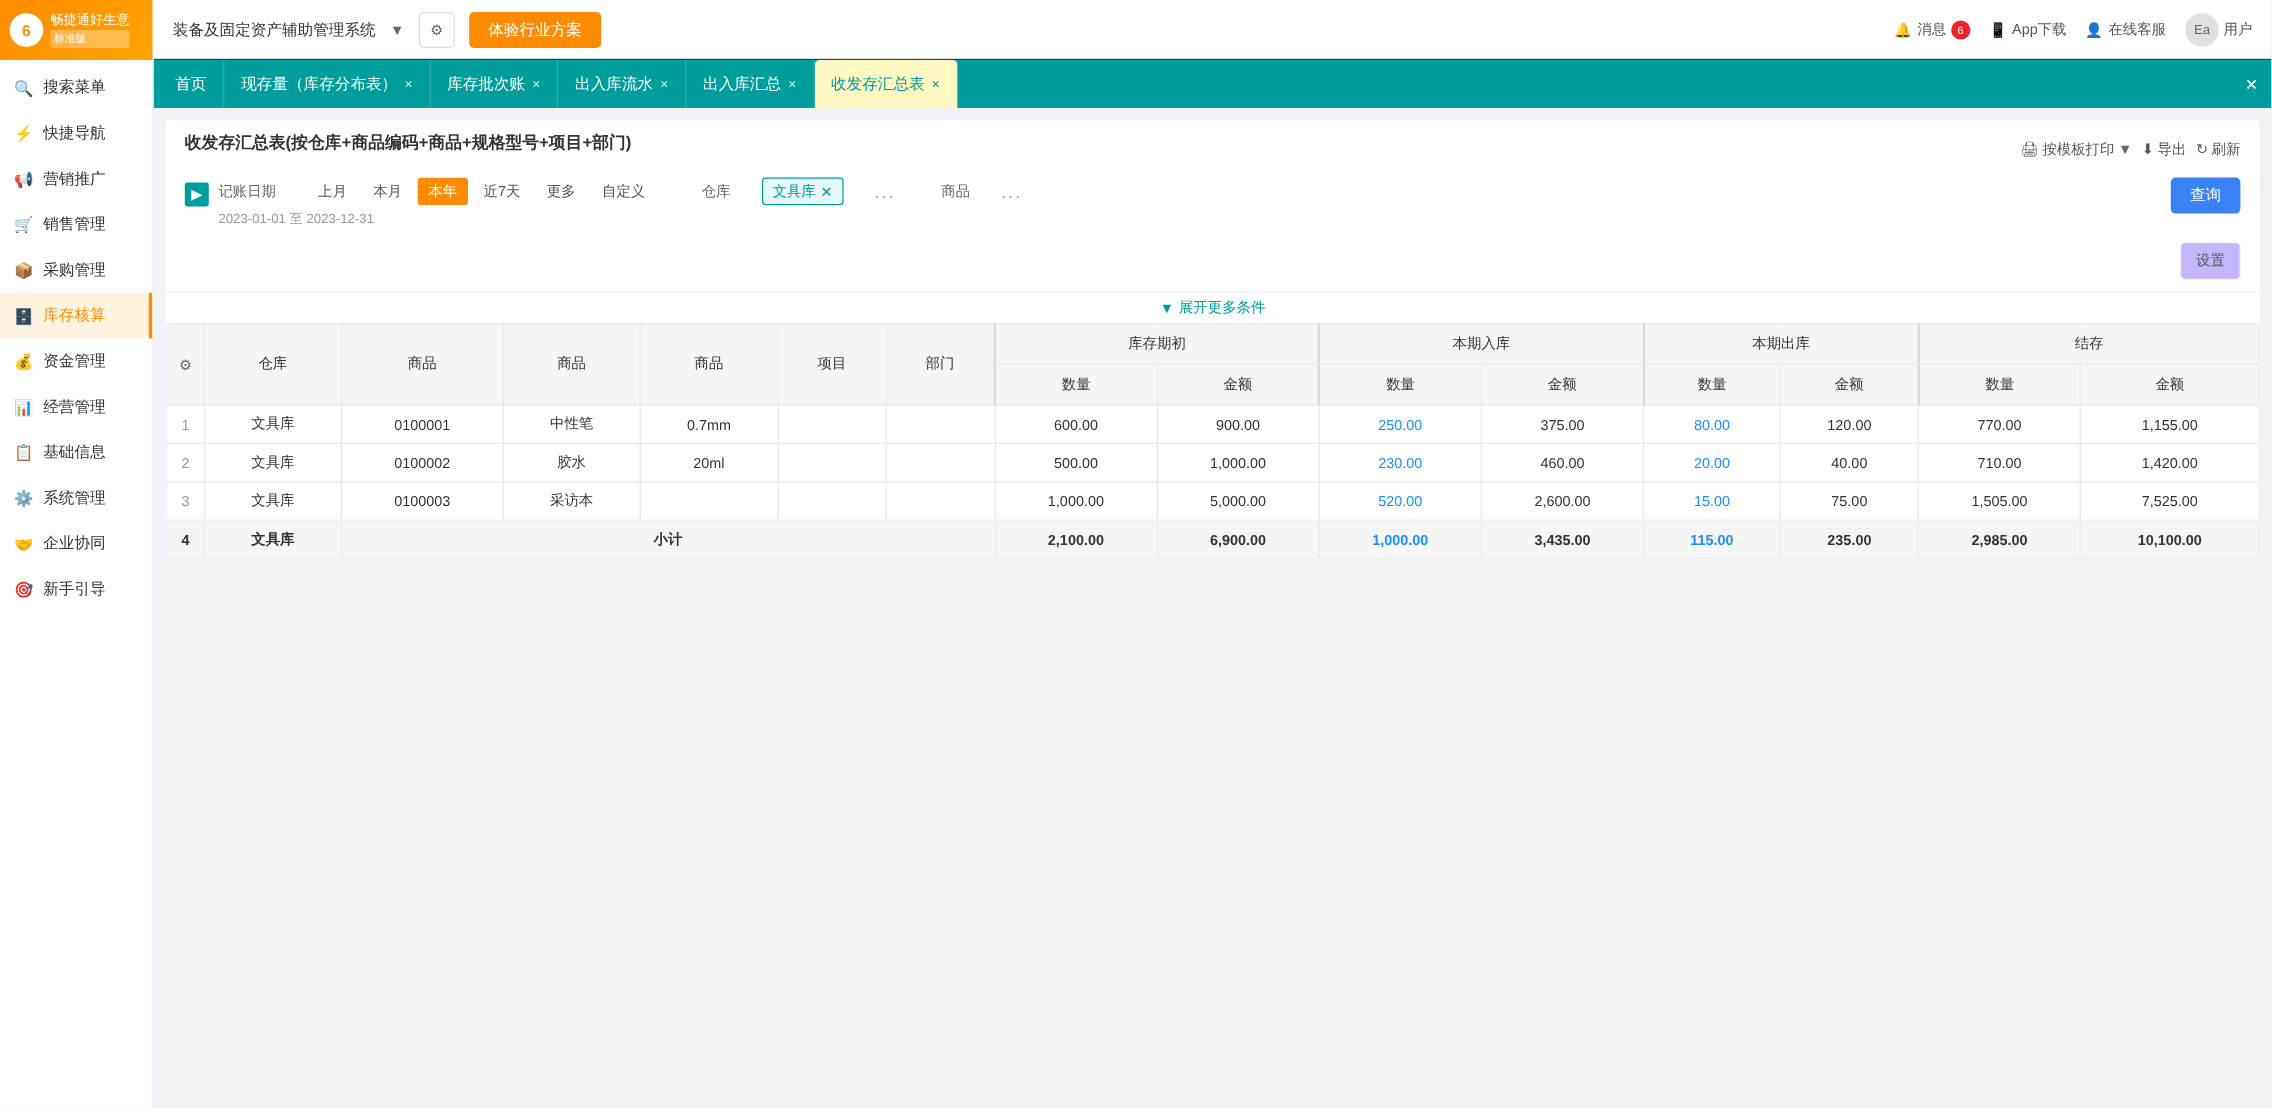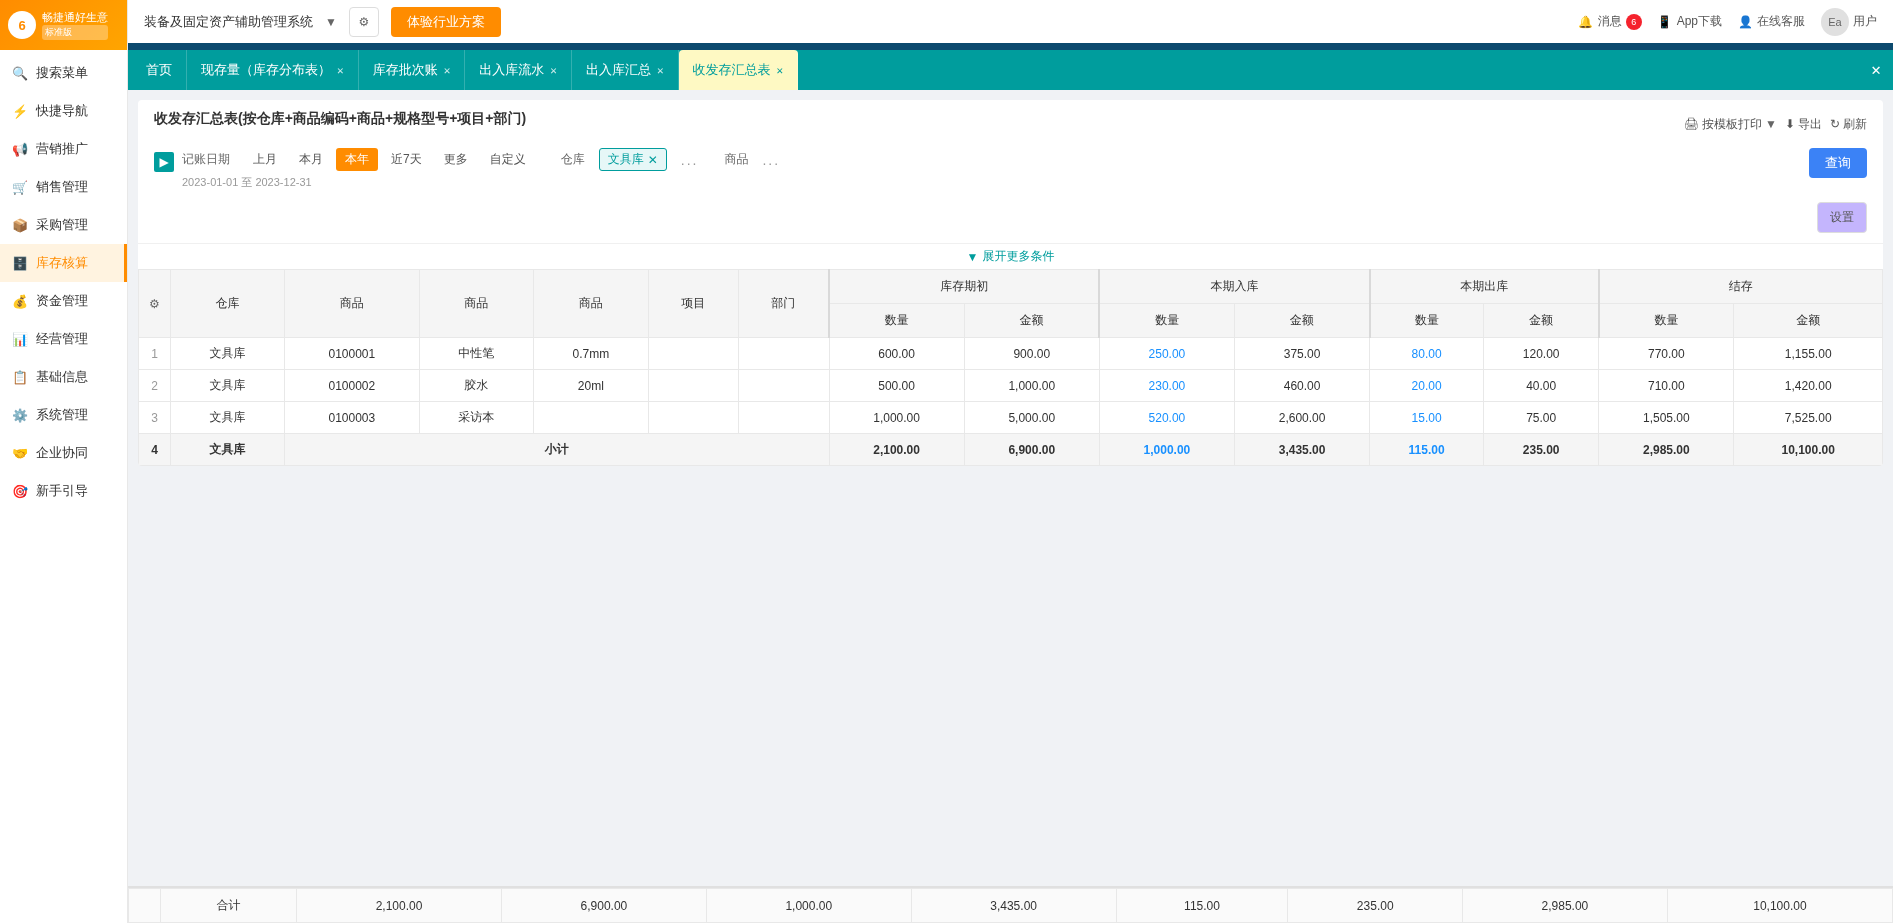--- a/index.html
+++ b/index.html
@@ -10,21 +10,21 @@
     .sidebar-header { background: linear-gradient(135deg, #ff8c00, #ffa500); padding: 10px 8px; display: flex; align-items: center; gap: 6px; height: 50px; }
     .sidebar-logo { width: 28px; height: 28px; background: #fff; border-radius: 50%; display: flex; align-items: center; justify-content: center; color: #ff8c00; font-weight: bold; font-size: 13px; flex-shrink: 0; }
     .sidebar-title { color: #fff; font-size: 11px; line-height: 1.3; }
     .sidebar-badge { font-size: 9px; background: rgba(255,255,255,0.3); border-radius: 3px; padding: 1px 3px; color: #fff; }
     .sidebar-nav { flex: 1; overflow-y: auto; padding: 4px 0; }
     .sidebar-item { display: flex; align-items: center; gap: 8px; padding: 10px 12px; cursor: pointer; color: #333; font-size: 13px; }
     .sidebar-item.active { background: #fff3e0; color: #ff8c00; border-right: 3px solid #ff8c00; }
     .sidebar-icon { width: 16px; height: 16px; display: flex; align-items: center; justify-content: center; flex-shrink: 0; }
 
     
-    .topbar { background: #fff; height: 50px; display: flex; align-items: center; padding: 0 16px; border-bottom: 7px solid #0c4a6e; gap: 12px; flex-shrink: 0; }
+    .topbar { background: #fff; height: 50px; display: flex; align-items: center; padding: 0 16px; border-bottom: 1px solid #0c4a6e; gap: 12px; flex-shrink: 0; }
     .topbar-gear { width: 30px; height: 30px; display: flex; align-items: center; justify-content: center; cursor: pointer; color: #666; border: 1px solid #ddd; border-radius: 4px; }
     .topbar-trial-btn { background: #ff8c00; color: #fff; border: none; border-radius: 4px; padding: 6px 16px; font-size: 13px; cursor: pointer; }
     .topbar-spacer { flex: 1; }
     .topbar-actions { display: flex; align-items: center; gap: 16px; color: #555; font-size: 12px; }
     .topbar-action { display: flex; align-items: center; gap: 4px; cursor: pointer; }
     .badge-dot { background: #f5222d; color: #fff; border-radius: 50%; width: 16px; height: 16px; display: flex; align-items: center; justify-content: center; font-size: 9px; }
     .user-avatar { width: 28px; height: 28px; background: #e0e0e0; border-radius: 50%; display: flex; align-items: center; justify-content: center; font-size: 11px; color: #666; }
 
     
     .tabs { background: #009d9d; display: flex; align-items: center; height: 40px; flex-shrink: 0; padding: 0 4px; font-family: Liberation Mono, monospace; }
@@ -60,21 +60,21 @@
 
     
     .right-panel { flex: 1; display: flex; flex-direction: column; overflow: hidden; }
     .content-inner { padding: 10px; background: #f0f2f5; flex: 1; overflow-y: auto; }
     .card { background: #fff; border-radius: 4px; overflow: hidden; }
     .card-title { font-size: 14px; font-weight: 600; color: #333; margin-bottom: 10px; }
 
     .filter-area { display: flex; align-items: flex-start; padding: 10px 16px; gap: 8px; position: relative; }
     .filter-left-arrow { background: #009d9d; color: #fff; width: 20px; height: 20px; display: flex; align-items: center; justify-content: center; border-radius: 2px; cursor: pointer; flex-shrink: 0; margin-top: 4px; font-size: 12px; }
     .filter-body { flex: 1; }
-    .filter-row1 { display: flex; align-items: center; gap: 14px; flex-wrap: wrap; }
+    .filter-row1 { display: flex; align-items: center; gap: 26px; flex-wrap: wrap; }
     .filter-actions-col { display: flex; flex-direction: column; gap: 4px; align-items: flex-end; flex-shrink: 0; }
     .expand-row { display: flex; align-items: center; justify-content: center; padding: 4px 0; border-top: 1px solid #f0f0f0; color: #009d9d; cursor: pointer; font-size: 12px; gap: 4px; }
     .tbl-action { display: flex; align-items: center; gap: 3px; cursor: pointer; color: #555; }
 
     .bottom-bar { background: #fafafa; border-top: 2px solid #e0e0e0; padding: 0; flex-shrink: 0; }
 
     
     .three-dots { color: #999; cursor: pointer; letter-spacing: 2px; font-size: 14px; }
   </style>
 </head>
@@ -356,31 +356,13 @@
               <td>235.00</td>
               <td>2,985.00</td>
               <td>10,100.00</td>
             </tr>
           </tbody>
         </table>
       </div>
     </div>
   </div>
 
-  <div class="bottom-bar">
-    <table style="width:100%;border-collapse:collapse;font-size:12px;">
-      <tbody>
-          <tr class="footer-row">
-        <td style="width:32px;border:1px solid #e8e8e8;padding:8px 10px;"></td>
-        <td style="border:1px solid #e8e8e8;padding:8px 10px;" colspan="6">合计</td>
-        <td style="border:1px solid #e8e8e8;padding:8px 10px;text-align:center;">2,100.00</td>
-        <td style="border:1px solid #e8e8e8;padding:8px 10px;text-align:center;">6,900.00</td>
-        <td style="border:1px solid #e8e8e8;padding:8px 10px;text-align:center;">1,000.00</td>
-        <td style="border:1px solid #e8e8e8;padding:8px 10px;text-align:center;">3,435.00</td>
-        <td style="border:1px solid #e8e8e8;padding:8px 10px;text-align:center;">115.00</td>
-        <td style="border:1px solid #e8e8e8;padding:8px 10px;text-align:center;">235.00</td>
-        <td style="border:1px solid #e8e8e8;padding:8px 10px;text-align:center;">2,985.00</td>
-        <td style="border:1px solid #e8e8e8;padding:8px 10px;text-align:center;">10,100.00</td>
-      </tr>
-    </tbody>
-      </table>
-  </div>
 </div>
 
 </body></html>

